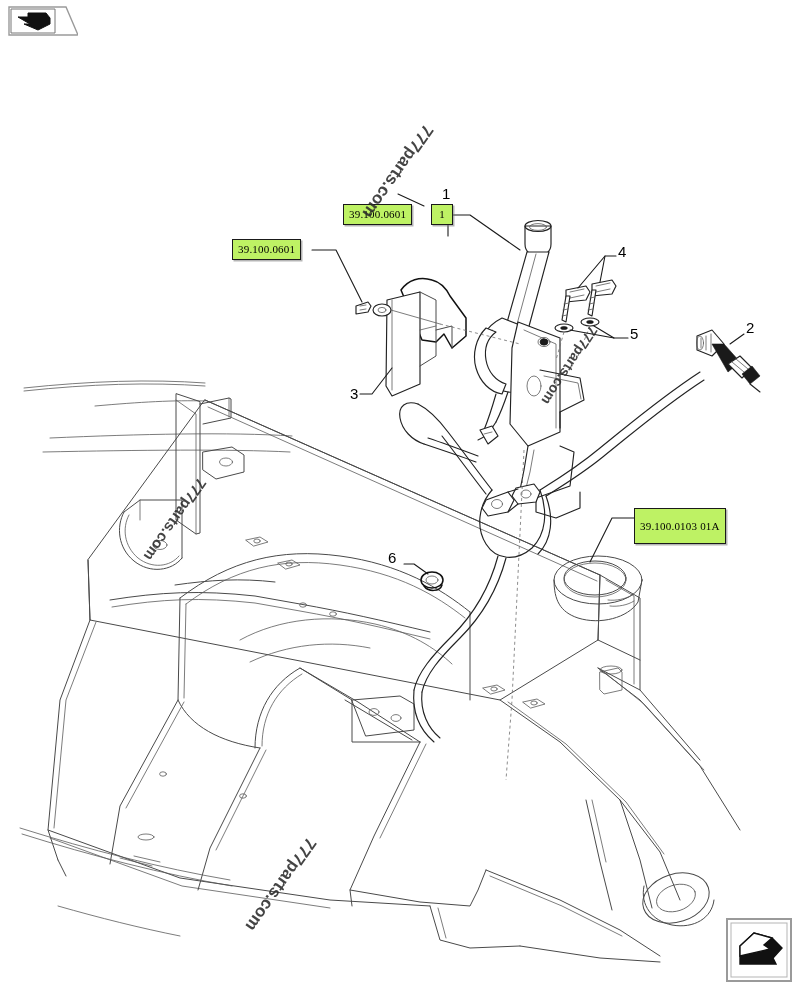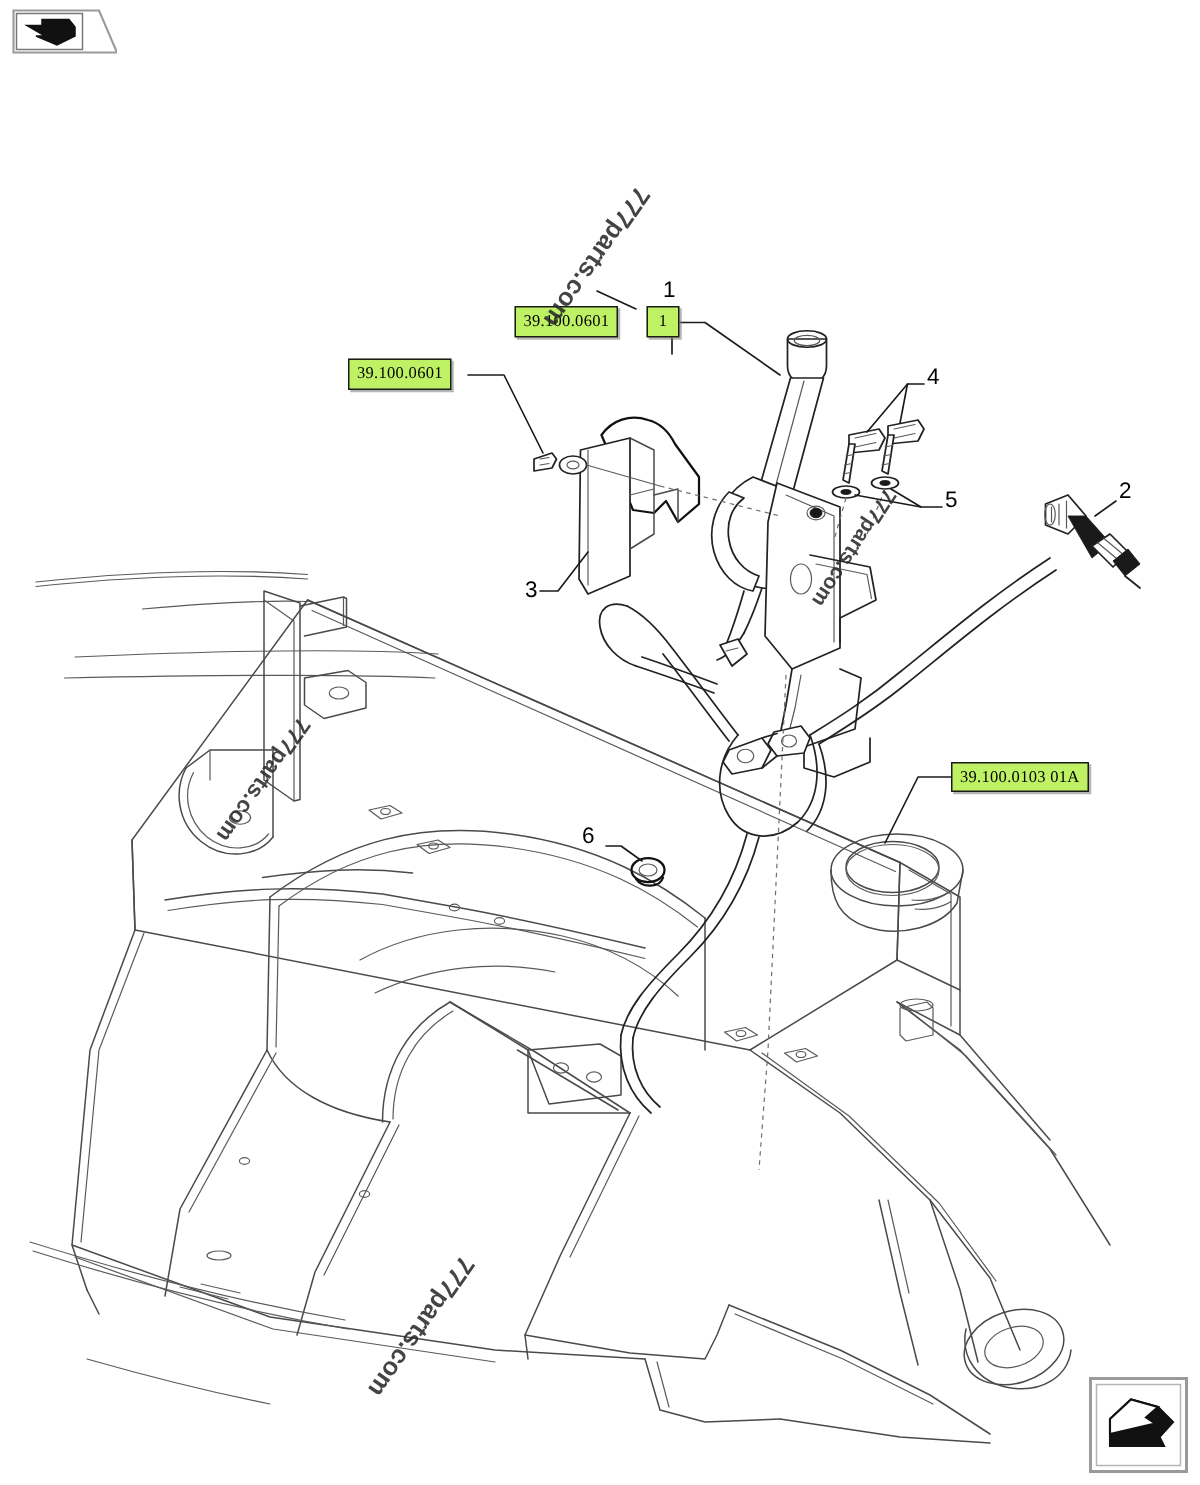--- a/index.html
+++ b/index.html
@@ -55,21 +55,21 @@
     display: flex;
     align-items: center;
     justify-content: center;
     white-space: nowrap;
     padding: 0 5px;
     box-shadow: 1.5px 1.5px 0 rgba(120,120,120,0.55);
   }
   .ref-box.r1 { left: 343px; top: 204px; height: 21px; }
   .ref-box.r1b { left: 431px; top: 204px; height: 21px; width: 22px; padding: 0; }
   .ref-box.r2 { left: 232px; top: 239px; height: 21px; }
-  .ref-box.r3 { left: 634px; top: 508px; height: 20px; }
+  .ref-box.r3 { left: 634px; top: 508px; height: 36px; }
   
   .callout-num {
     position: absolute;
     color: #000000;
     font-family: "Liberation Sans", sans-serif;
     font-size: 15px;
     line-height: 1;
     user-select: none;
   }
   

